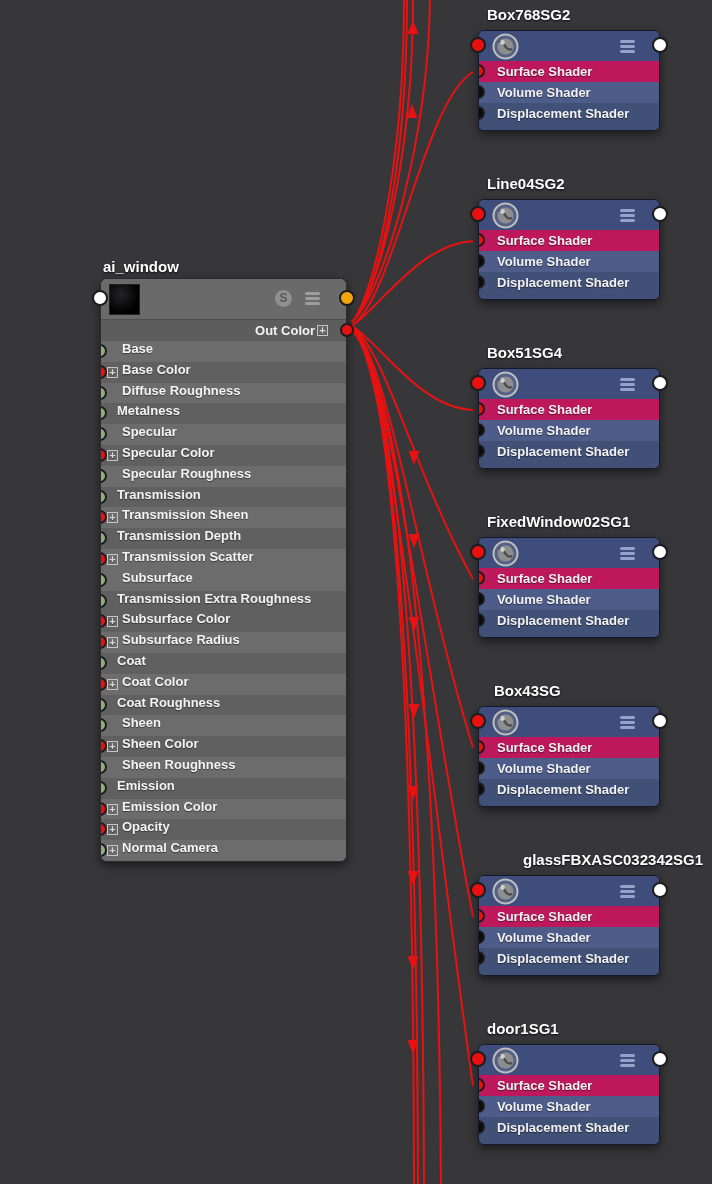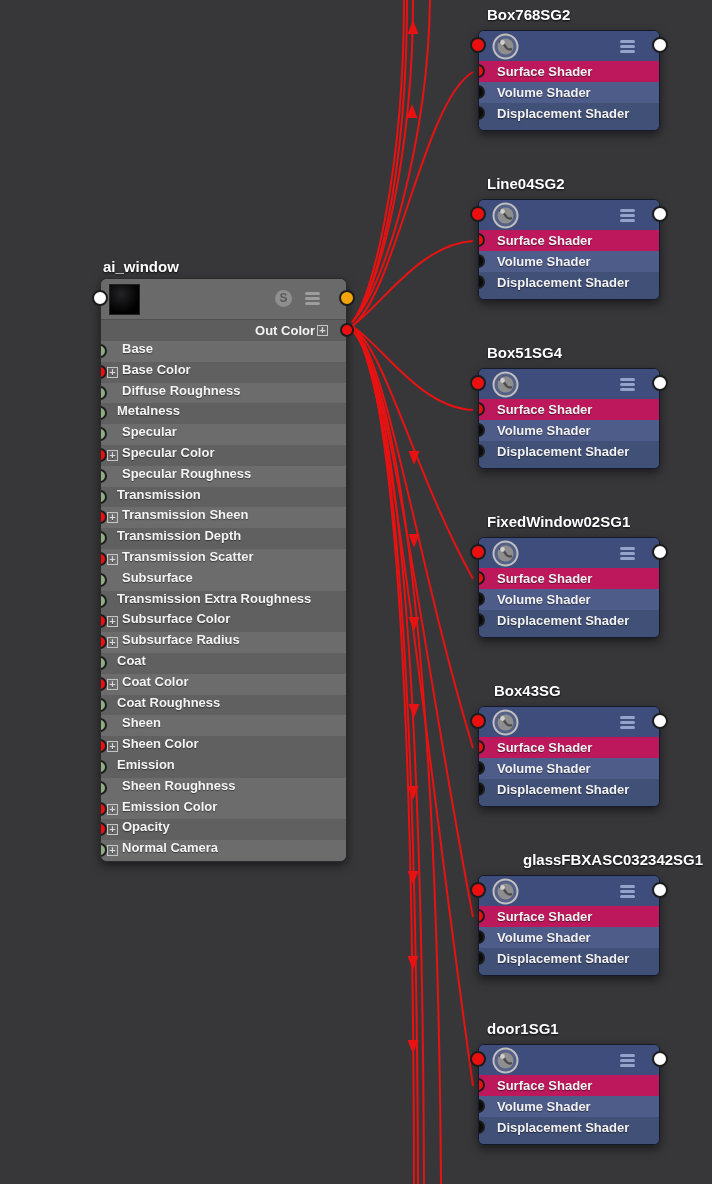--- a/index.html
+++ b/index.html
@@ -230,30 +230,30 @@
 
     <span class="lbl">Sheen</span>
   </div>
 
   <div class="ai-row dark has-expand">
     <span class="port" style="background: rgb(234, 16, 16);"></span>
     <span class="expand">+</span>
     <span class="lbl">Sheen Color</span>
   </div>
 
+  <div class="ai-row light">
+    <span class="port" style="background: rgb(144, 173, 129);"></span>
+
+    <span class="lbl">Sheen Roughness</span>
+  </div>
+
   <div class="ai-row dark">
     <span class="port" style="background: rgb(144, 173, 129);"></span>
 
     <span class="lbl">Emission</span>
-  </div>
-
-  <div class="ai-row light">
-    <span class="port" style="background: rgb(144, 173, 129);"></span>
-
-    <span class="lbl">Sheen Roughness</span>
   </div>
 
   <div class="ai-row light has-expand">
     <span class="port" style="background: rgb(234, 16, 16);"></span>
     <span class="expand">+</span>
     <span class="lbl">Emission Color</span>
   </div>
 
   <div class="ai-row dark has-expand">
     <span class="port" style="background: rgb(234, 16, 16);"></span>

